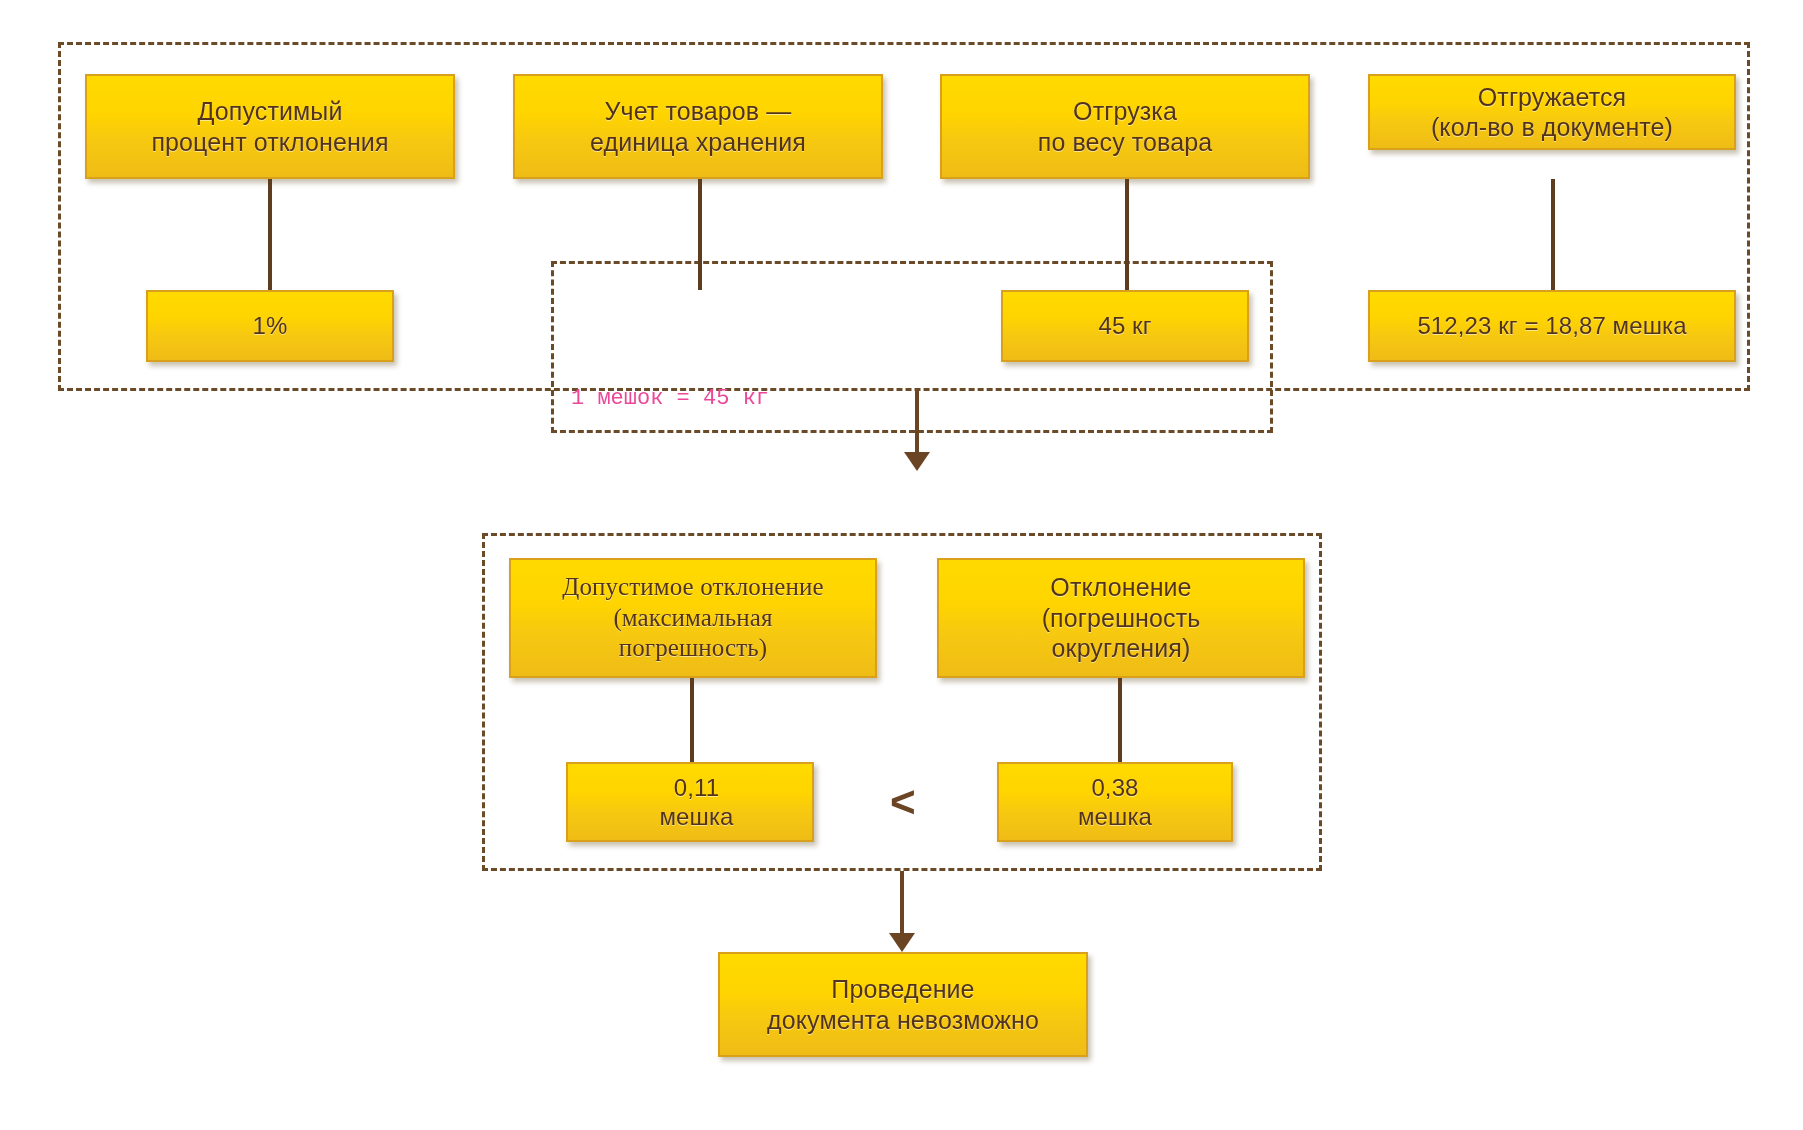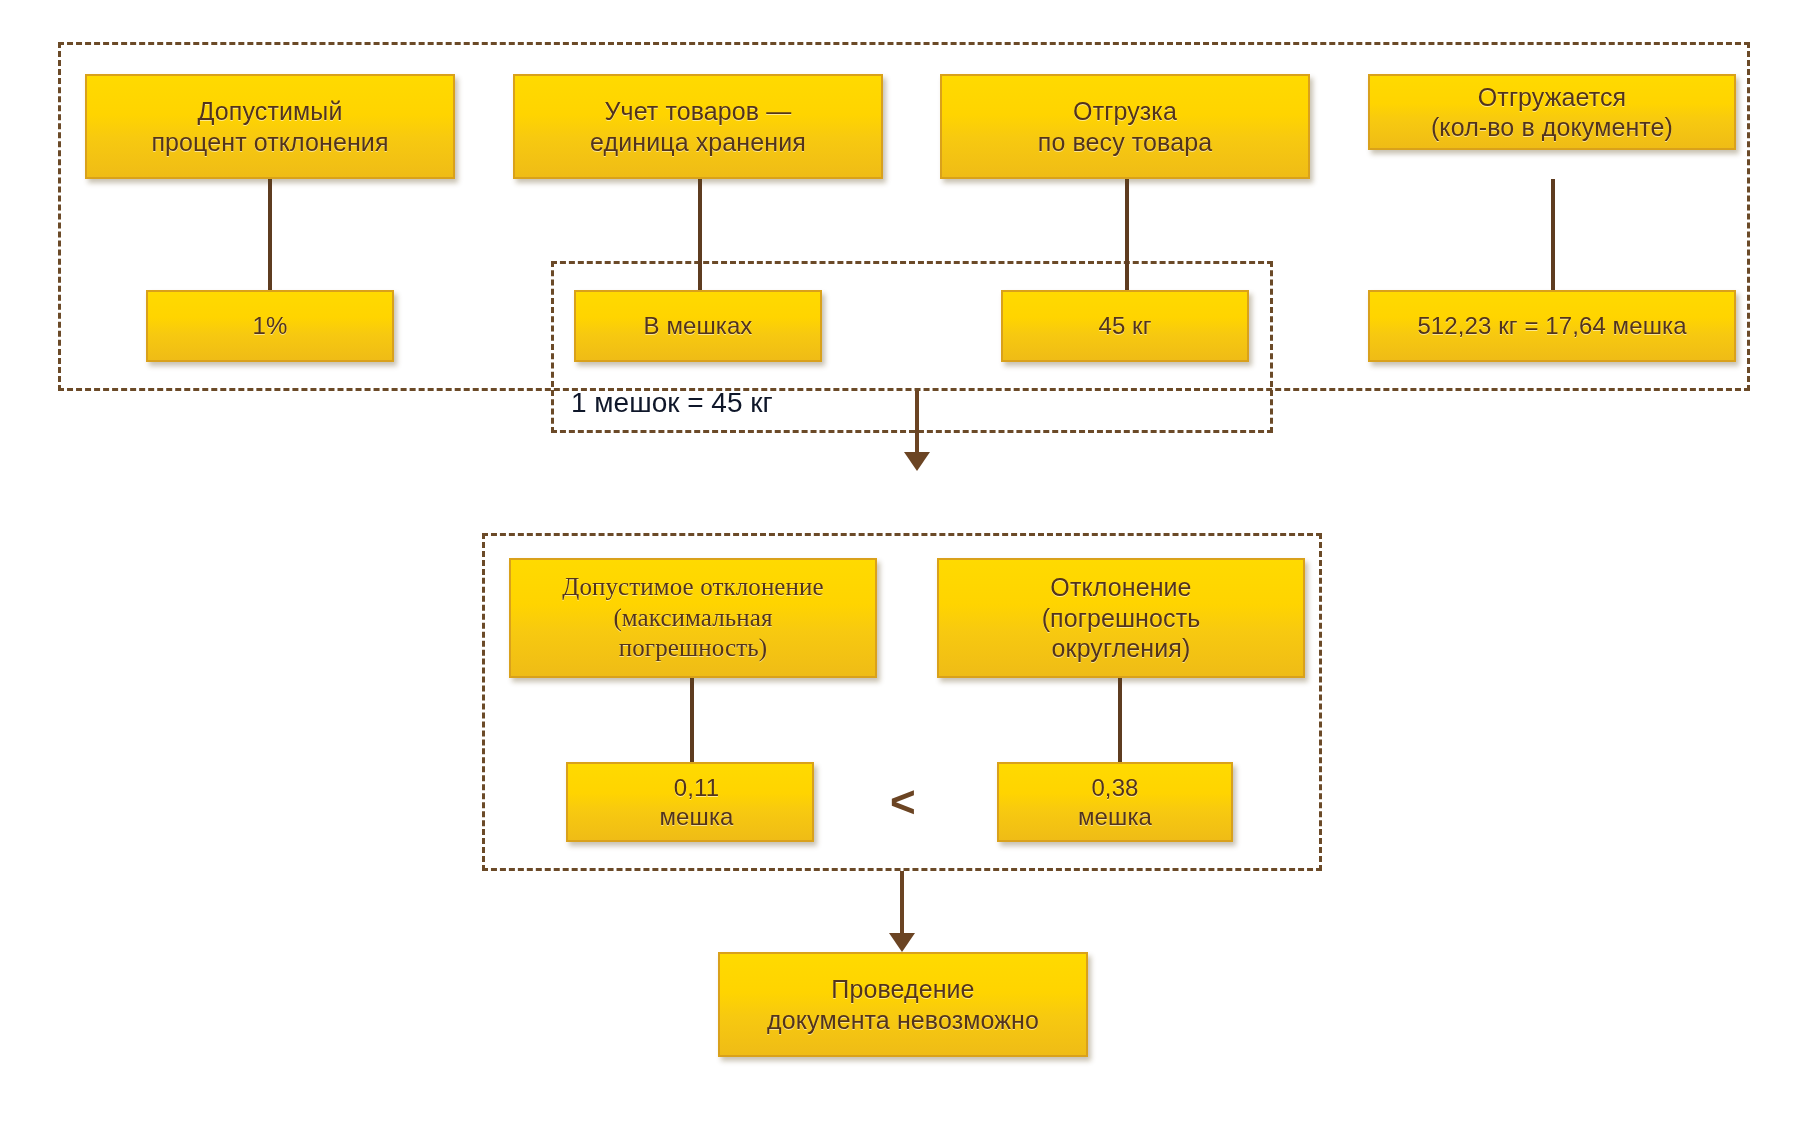--- a/index.html
+++ b/index.html
@@ -61,25 +61,26 @@
     transform:translateX(-50%);
     width:0;height:0;
     border-left:13px solid transparent;
     border-right:13px solid transparent;
     border-top:19px solid #6B4423;
   }
 
   
   .freetext{
     position:absolute;
-    color:#0f172a;
-    font-size:28px;
+    color:#ec4899;
+    font-size:22px;
     line-height:1.2;
     white-space:nowrap;
     z-index:3;
+    font-family:Liberation Mono, monospace;
   }
   .cmp{
     position:absolute;
     color:#6B4423;
     font-size:44px;
     font-weight:bold;
     line-height:1;
     z-index:3;
     font-family:"Liberation Sans","DejaVu Sans",sans-serif;
   }
@@ -98,40 +99,37 @@
   <div class="vline" style="left:268px;top:179px;height:111px;"></div>
   <div class="node small" style="left:146px;top:290px;width:248px;height:72px;">
     <span>1%</span>
   </div>
 
   <div class="node" style="left:513px;top:74px;width:370px;height:105px;">
     <span>Учет товаров —
 единица хранения</span>
   </div>
   <div class="vline" style="left:698px;top:179px;height:111px;"></div>
-  <div class="node small" style="left:574px;top:290px;width:248px;height:72px;">
-    <span>В мешках</span>
-  </div>
 
   <div class="node" style="left:940px;top:74px;width:370px;height:105px;">
     <span>Отгрузка
 по весу товара</span>
   </div>
   <div class="vline" style="left:1125px;top:179px;height:111px;"></div>
   <div class="node small" style="left:1001px;top:290px;width:248px;height:72px;">
     <span>45 кг</span>
   </div>
 
   <div class="node" style="left:1368px;top:74px;width:368px;height:76px;">
     <span>Отгружается
 (кол-во в документе)</span>
   </div>
   <div class="vline" style="left:1551px;top:179px;height:111px;"></div>
   <div class="node small" style="left:1368px;top:290px;width:368px;height:72px;">
-    <span>512,23 кг = 17,64 мешка</span>
+    <span>512,23 кг = 18,87 мешка</span>
   </div>
 
   <div class="dashed" style="left:551px;top:261px;width:722px;height:172px;"></div>
   <div class="freetext" style="left:571px;top:386px;">1 мешок = 45 кг</div>
 
   <div class="arrow" style="left:915px;top:391px;height:62px;"></div>
 
   <div class="dashed" style="left:482px;top:533px;width:840px;height:338px;"></div>
 
   <div class="node" style="left:509px;top:558px;width:368px;height:120px;font-family:Liberation Serif, serif;">

